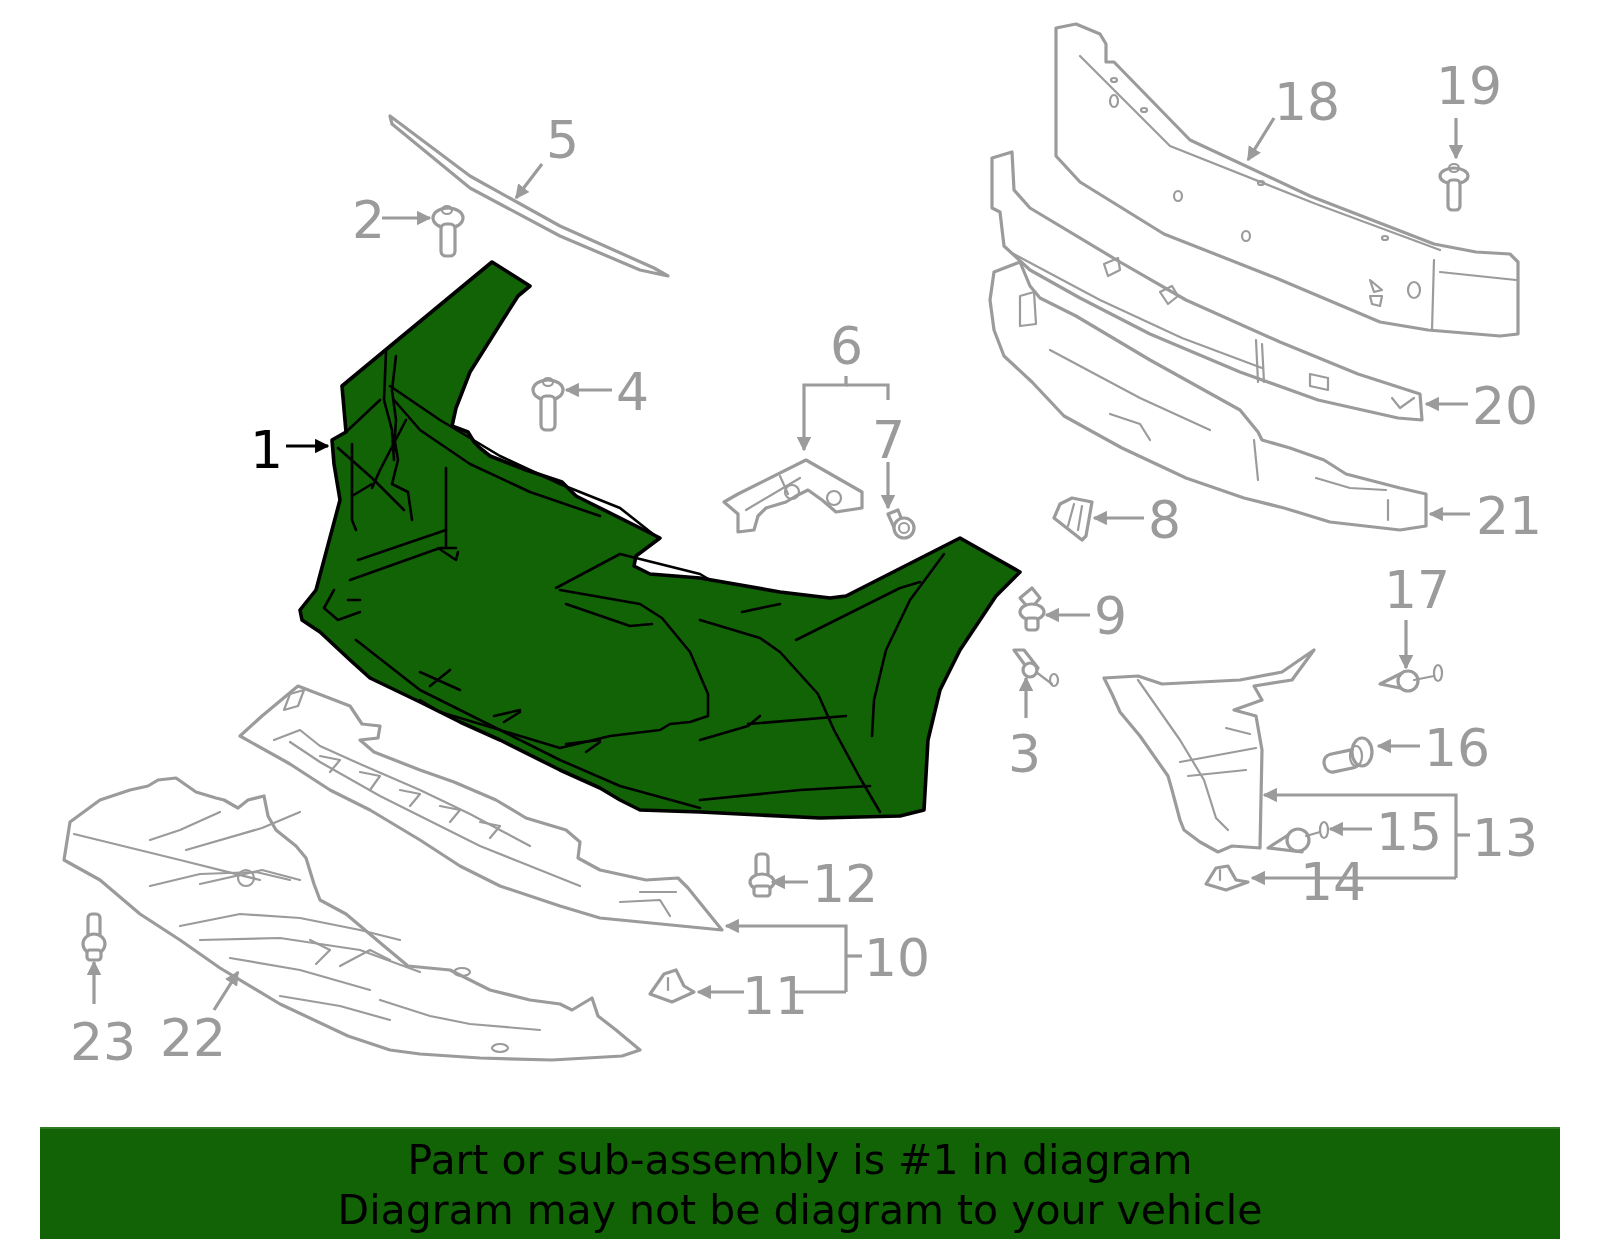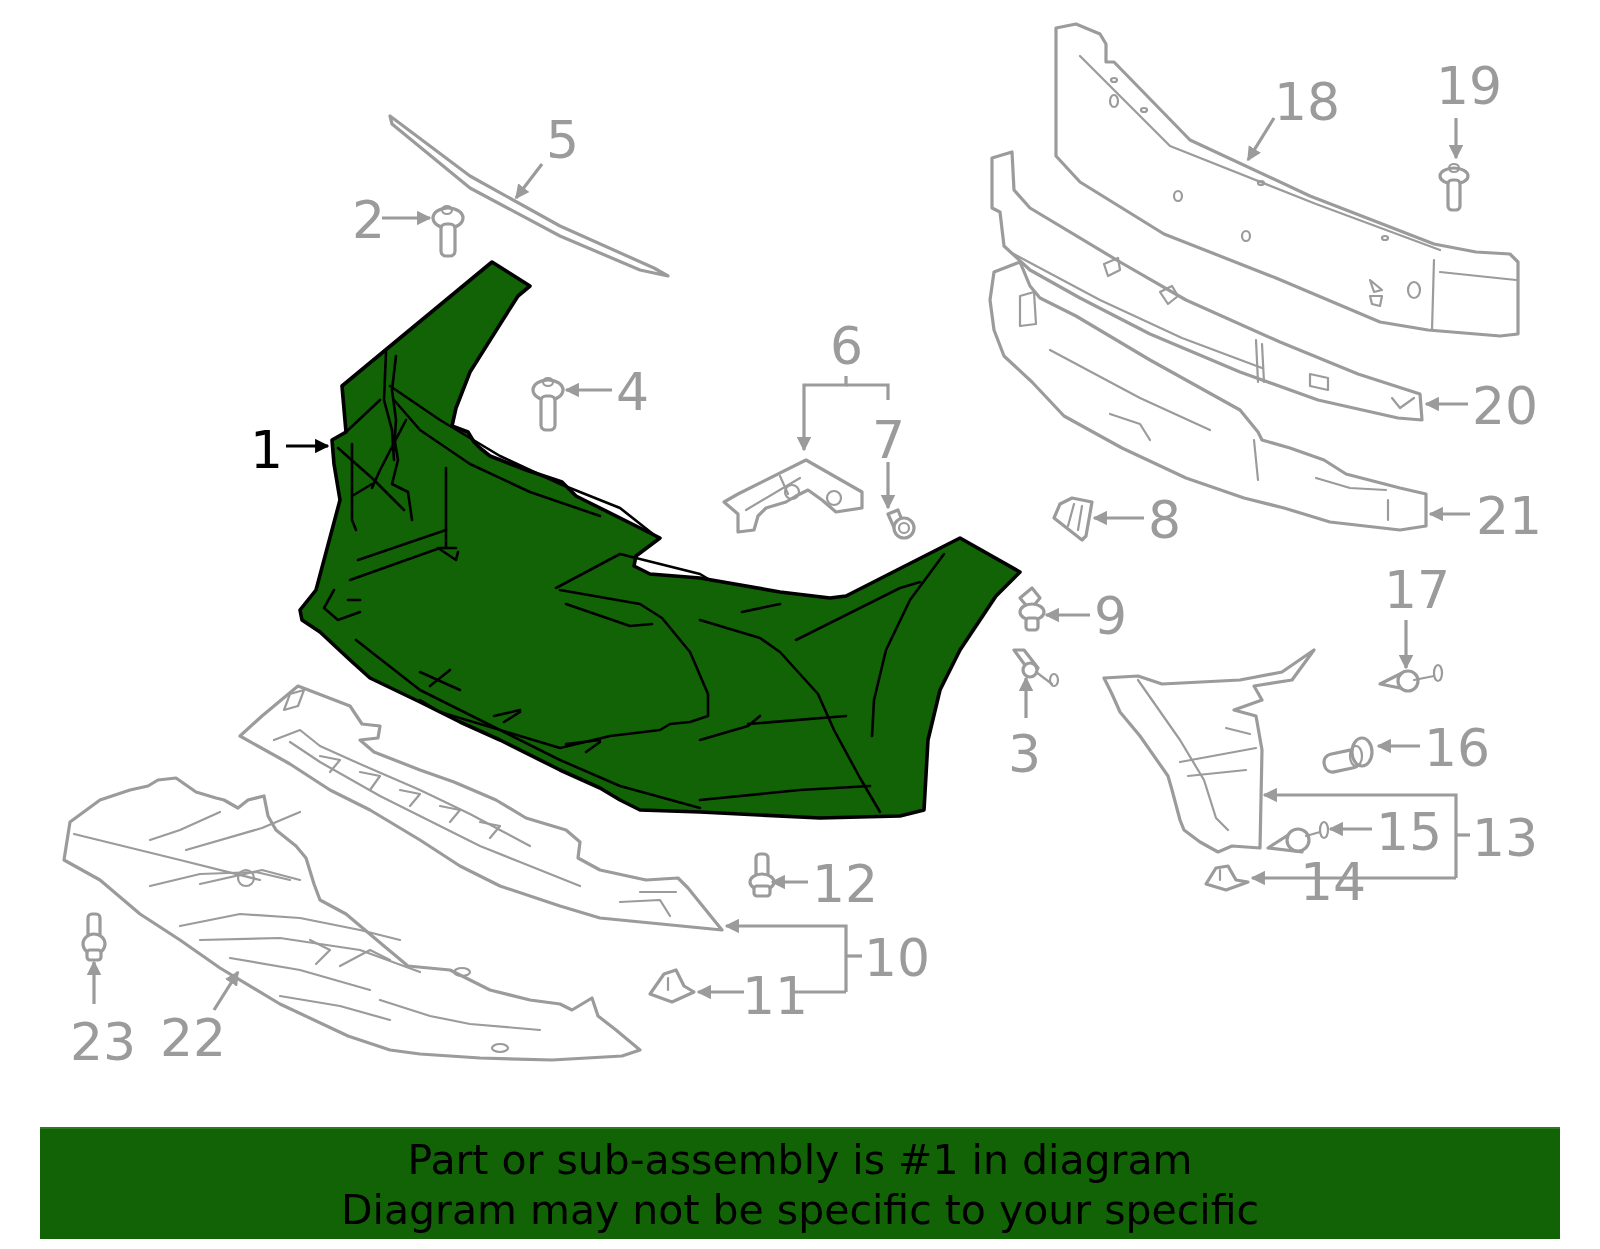--- a/index.html
+++ b/index.html
@@ -280,14 +280,14 @@
     <text class="callout" x="1436" y="104">19</text>
     <text class="callout" x="1472" y="424">20</text>
     <text class="callout" x="1476" y="534">21</text>
     <text class="callout" x="160" y="1056">22</text>
     <text class="callout" x="70" y="1060">23</text>
   </g>
 </svg>
 
 <div id="banner">
   <div>Part or sub-assembly is #1 in diagram</div>
-  <div>Diagram may not be specific to your specific</div>
+  <div>Diagram may not be diagram to your vehicle</div>
 </div>
 
 </body></html>

